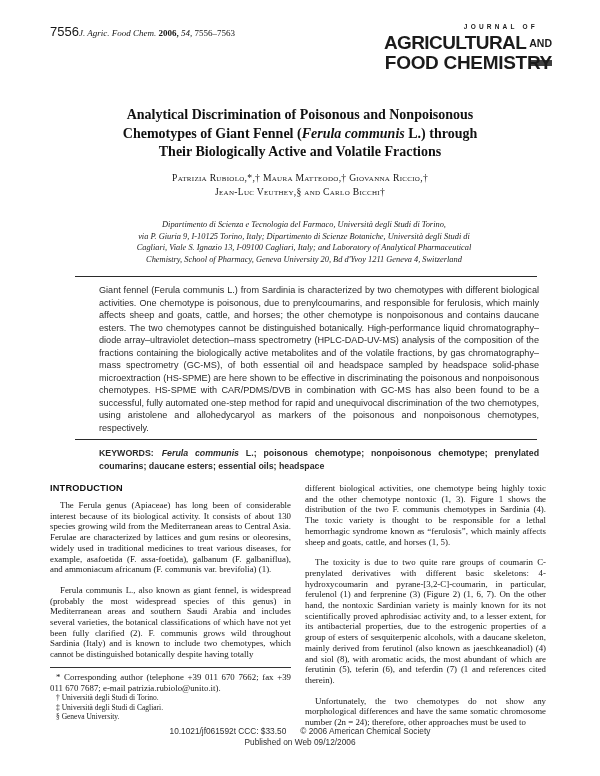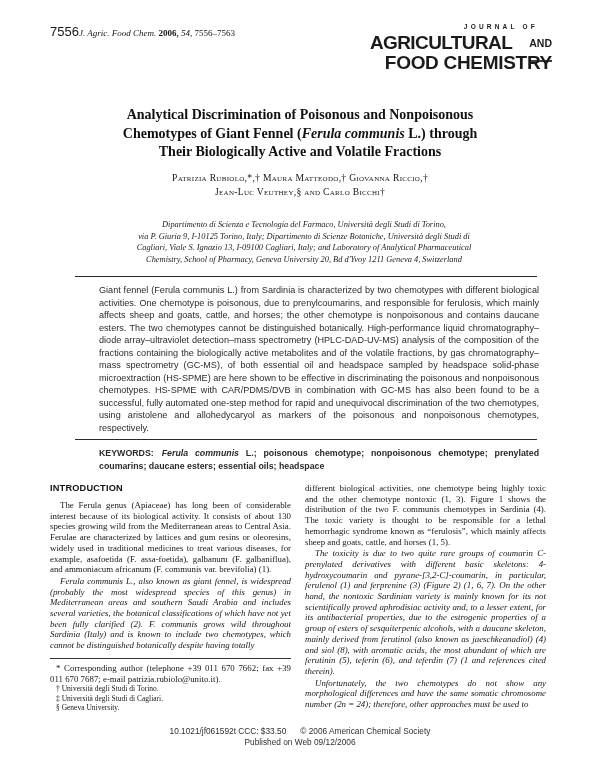--- a/index.html
+++ b/index.html
@@ -13,21 +13,21 @@
   .header{position:absolute;top:26px;left:50px;right:48px;display:flex;justify-content:space-between;align-items:flex-start;}
   .cite{font-size:9px;line-height:11px;white-space:nowrap;}
   .cite .pg{font-weight:normal;margin-right:0;font-family:"Liberation Sans",sans-serif;font-size:13px;}
   .cite .jit{font-style:italic;}
   .cite .yr{font-weight:bold;}
   .cite .vol{font-style:italic;}
   .logo{font-family:"Liberation Sans",sans-serif;text-align:right;color:#1b1b1b;line-height:1;margin-top:-2px;}
   .logo .jof{font-size:6.5px;font-weight:bold;letter-spacing:3.2px;margin-bottom:2px;margin-right:14px;}
   .logo .l2{font-size:19px;font-weight:bold;letter-spacing:-0.6px;white-space:nowrap;}
   .logo .l3{font-size:19px;font-weight:bold;letter-spacing:-0.3px;margin-top:1px;white-space:nowrap;}
-  .logo .and{font-size:10.5px;letter-spacing:0;border-bottom:2px solid #404040;padding-bottom:11px;margin-left:17px;vertical-align:2px;}
+  .logo .and{font-size:10.5px;letter-spacing:0;border-bottom:6px solid #404040;padding-bottom:11px;margin-left:3px;vertical-align:2px;}
   
   .title{position:absolute;top:106px;left:40px;right:40px;text-align:center;
          font-family:Liberation Serif, serif;font-weight:bold;font-size:14px;line-height:18.5px;color:#111;}
   .title .it{font-style:italic;}
   .authors{position:absolute;top:171px;left:30px;right:30px;text-align:center;
            font-size:9.6px;line-height:14px;font-variant:small-caps;letter-spacing:0.3px;}
   .affil{position:absolute;top:219px;left:55px;right:47px;text-align:center;
          font-style:italic;font-size:8.4px;line-height:11.6px;color:#222;}
   
   .rule{position:absolute;left:75px;width:462px;height:1.4px;background:#2a2a2a;}
@@ -38,21 +38,21 @@
   .keywords{position:absolute;top:447px;left:99px;width:440px;text-align:justify;
             font-family:"Liberation Sans",sans-serif;font-weight:bold;font-size:8.8px;line-height:12.5px;color:#2b2b2b;}
   .keywords .klabel{margin-right:8px;}
   .keywords .kit{font-style:italic;}
   
   .body{position:absolute;top:483px;left:50px;right:53px;display:flex;gap:14px;}
   .col{width:241px;}
   .sechead{font-family:"Liberation Sans",sans-serif;font-weight:bold;font-size:9.2px;letter-spacing:0.2px;margin:0 0 7px 0;color:#111;}
   .col p{margin:0;font-size:8.85px;line-height:10.7px;text-align:justify;}
   .col p.indent{text-indent:10px;}
-  .col p + p{margin-top:1px;font-style:italic;}
+  .col p + p{margin-top:10px;}
   
   .fnblock{margin-top:7px;}
   .fnrule{width:241px;height:1px;background:#333;margin-bottom:4px;}
   .fn{font-size:7.5px;line-height:9.4px;margin:0;text-align:justify;}
   .fn.hang{text-indent:6px;}
   .fnlist{list-style:none;margin:0;padding:0;}
   .fnlist li{font-size:7.5px;line-height:9.4px;text-indent:6px;}
   
   .footer{position:absolute;top:726px;left:0;right:0;text-align:center;
           font-family:"Liberation Sans",sans-serif;font-size:8.3px;line-height:10.5px;color:#2e2e2e;}

